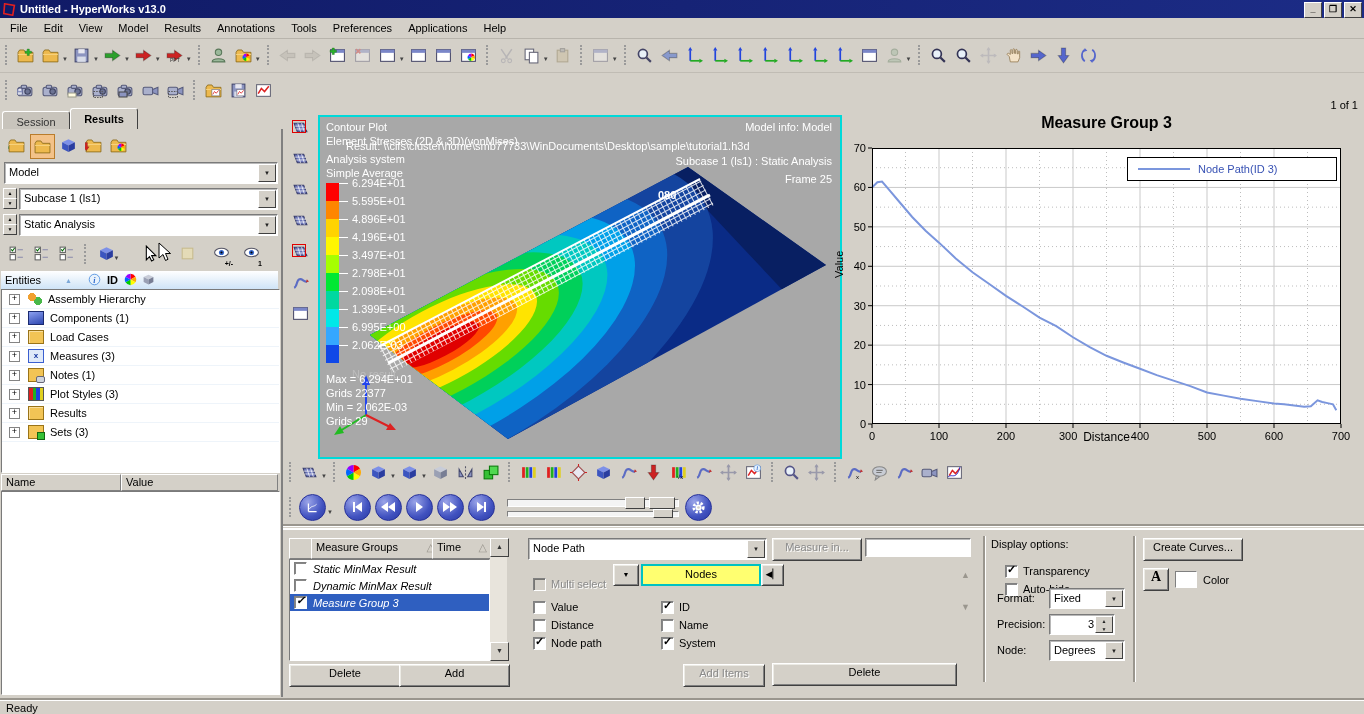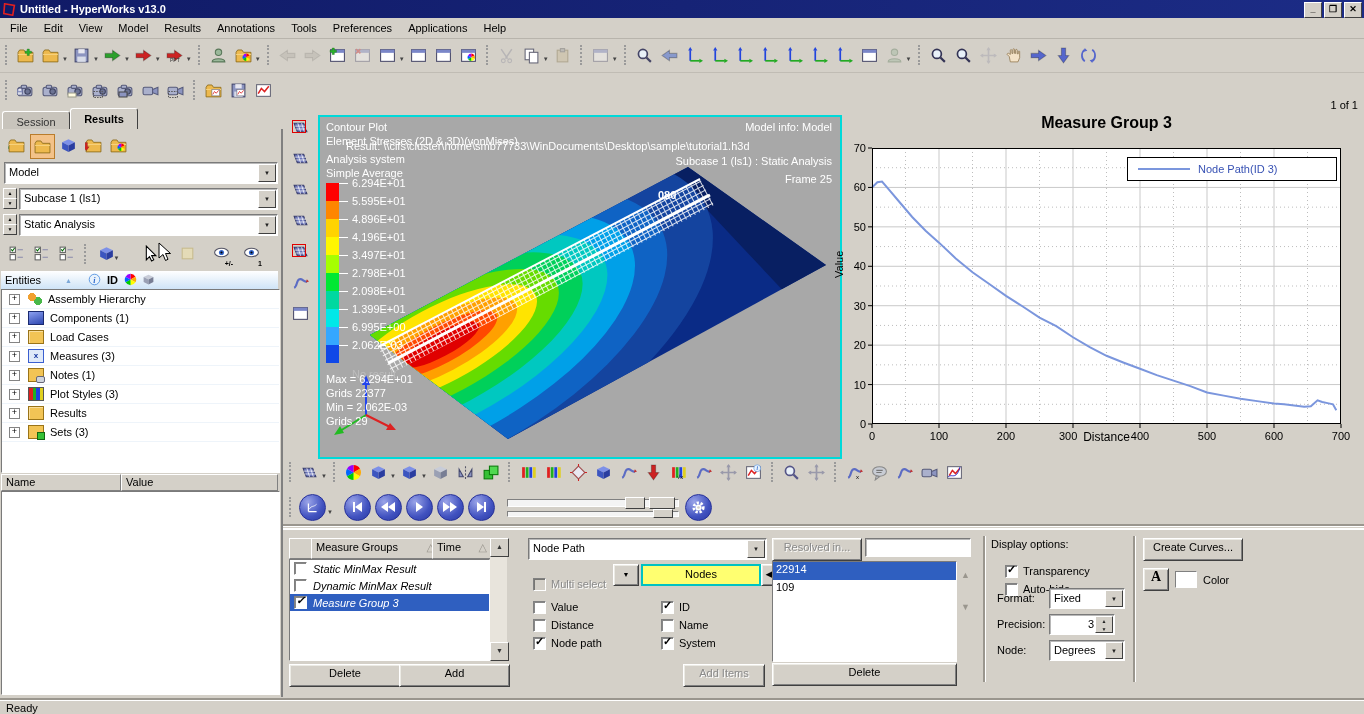--- a/index.html
+++ b/index.html
@@ -1185,26 +1185,22 @@
           <span class="cb"></span>
           <span>Name</span>
         </div>
         <div class="chkrow" style="left: 378px; top: 96px;">
           <span class="cb ck"></span>
           <span>System</span>
         </div>
       </div>
     <div class="btn dis" style="left:400px;top:134px;width:80px;height:19px;padding-top:2px;">Add Items</div>
 
-    <div class="btn dis" style="left:489px;top:8px;width:88px;height:19px;padding-top:2px;">Resolved in...</div>
+    <div class="btn dis" style="left:489px;top:8px;width:88px;height:19px;padding-top:2px;">Measure in...</div>
     <div class="field" style="position:absolute;left:582px;top:8px;width:104px;height:17px;" title=""></div>
-    <div class="listbox" id="res-list" style="left:489px;top:31px;width:183px;height:99px;">
-        <div class="resrow sel">22914</div>
-        <div class="resrow">109</div>
-      </div>
     <div class="grayarr" style="left:678px;top:40px;">▲</div>
     <div class="grayarr" style="left:678px;top:72px;">▼</div>
     <div class="btn" style="left:489px;top:133px;width:183px;height:19px;padding-top:2px;">Delete</div>
 
     <div class="vsep" style="left:700px;"></div>
 
     <div class="abs" style="left:708px;top:8px;">Display options:</div>
     <div id="disp-checks">
         <div class="chkrow" style="left: 722px; top: 24px;">
           <span class="cb ck"></span>

